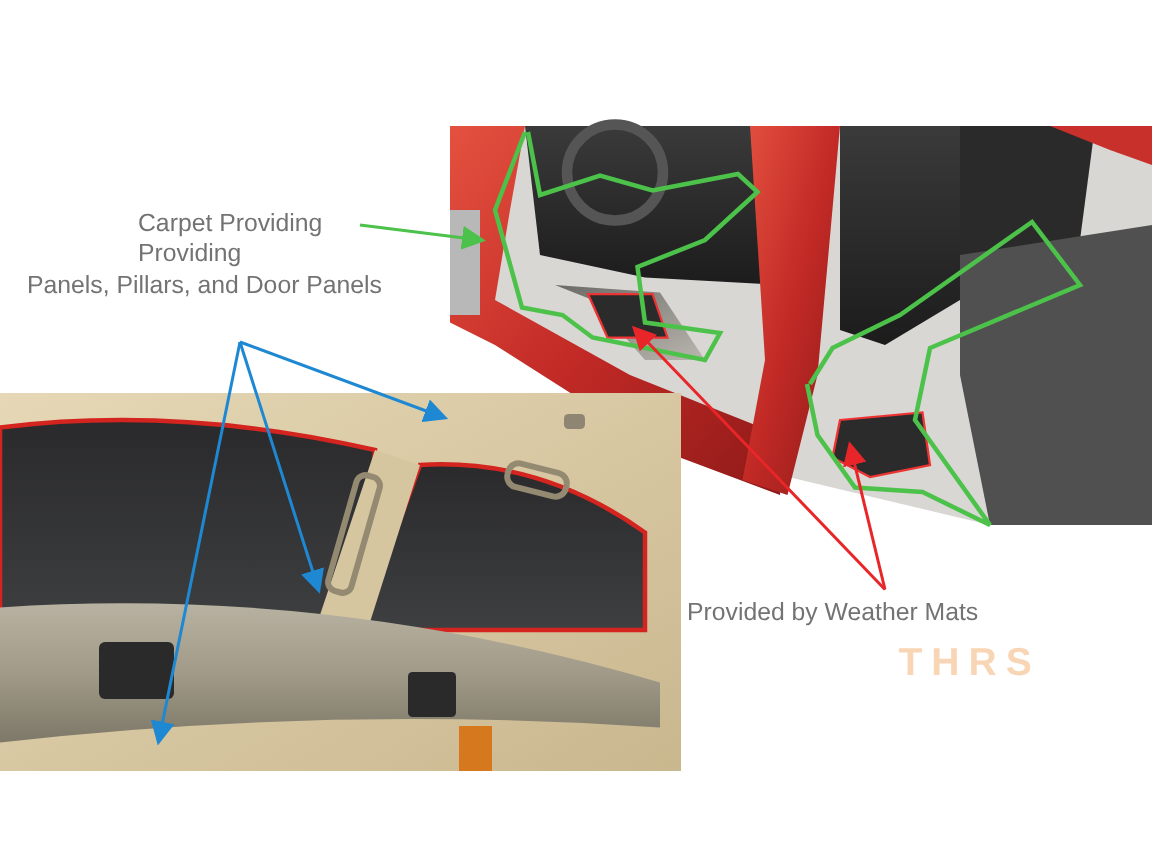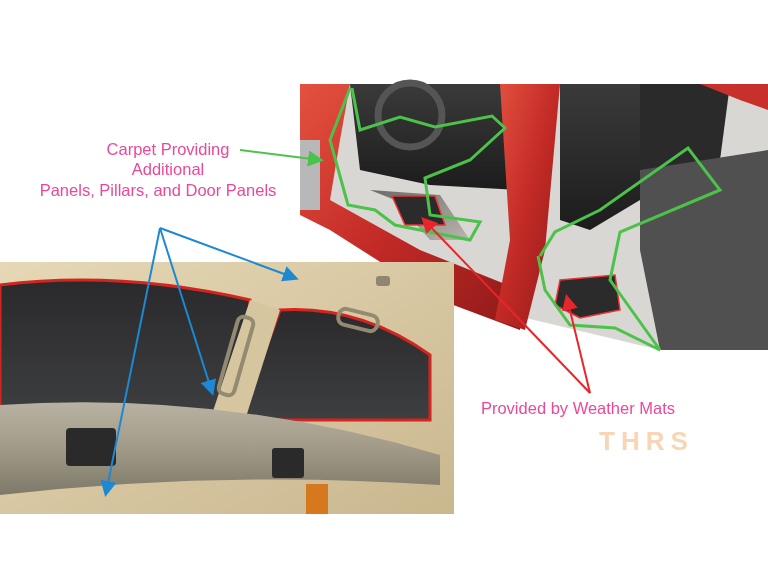--- a/index.html
+++ b/index.html
@@ -1,17 +1,17 @@
 <!DOCTYPE html>
 <html><head>
 <meta charset="utf-8">
 <style>
   html, body { margin:0; padding:0; }
   body { width:768px; height:576px; position:relative; overflow:hidden; background:#ffffff; font-family:"Liberation Sans", sans-serif; }
-  .label { position:absolute; color:#ec4899; font-size:16.5px; line-height:20px; text-align:center; white-space:nowrap; }
+  .label { position:absolute; color:#737373; font-size:16.5px; line-height:20px; text-align:left; white-space:nowrap; }
   .wm { position:absolute; left:572px; top:426px; font-size:26px; letter-spacing:6px; color:#f6c89b; opacity:.75; font-weight:bold; font-family:"Liberation Sans", sans-serif;margin-left:27px; }
   svg { position:absolute; left:0; top:0; }
 </style>
 </head>
 <body>
 
 <svg width="768" height="576" viewBox="0 0 768 576">
   <defs>
     <linearGradient id="carRed" x1="0" y1="0" x2="1" y2="1">
       <stop offset="0" stop-color="#e4513f"></stop>
@@ -89,21 +89,21 @@
   </g>
   <g>
     <line x1="160" y1="228" x2="295" y2="278" stroke="#1e88d2" stroke-width="2" marker-end="url(#ba)"></line>
     <line x1="160" y1="228" x2="212" y2="392" stroke="#1e88d2" stroke-width="2" marker-end="url(#ba)"></line>
     <line x1="160" y1="228" x2="106" y2="493" stroke="#1e88d2" stroke-width="2" marker-end="url(#ba)"></line>
   </g>
 </svg>
 
 <div class="label" style="left:92px; top:139px; width:152px;">
   <div>Carpet Providing</div>
-  <div>Additional</div>
+  <div>Providing</div>
 </div>
 
 <div class="label" style="left:18px; top:180px; width:280px;">
   <div>Panels, Pillars, and Door Panels</div>
 </div>
 
 <div class="label" style="left:458px; top:398px; width:240px;">
   <div>Provided by Weather Mats</div>
 </div>
 

